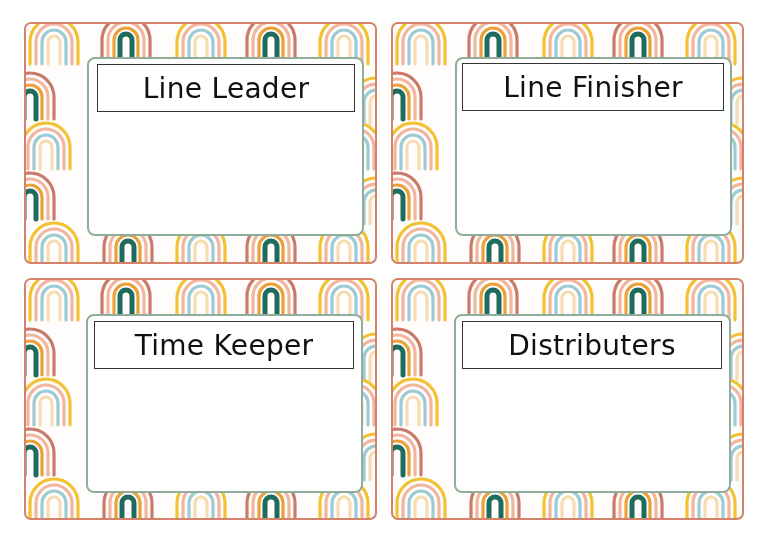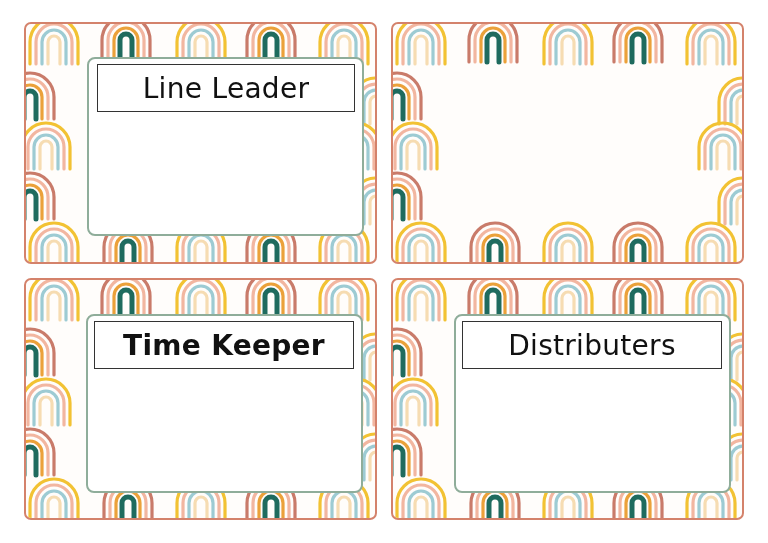--- a/index.html
+++ b/index.html
@@ -185,20 +185,25 @@
       <path d="M 169 245 L 169 223 A 6 6 0 0 1 181 223 L 181 245" fill="none" stroke="#f6dcb2" stroke-width="3.2" stroke-linecap="round"></path>
       <path d="M 221 245 L 221 223 A 24 24 0 0 1 269 223 L 269 245" fill="none" stroke="#c97b6a" stroke-width="3.2" stroke-linecap="round"></path>
       <path d="M 227 245 L 227 223 A 18 18 0 0 1 263 223 L 263 245" fill="none" stroke="#f2b6a0" stroke-width="3.2" stroke-linecap="round"></path>
       <path d="M 233 245 L 233 223 A 12 12 0 0 1 257 223 L 257 245" fill="none" stroke="#eba13a" stroke-width="3.2" stroke-linecap="round"></path>
       <path d="M 239 245 L 239 223 A 6 6 0 0 1 251 223 L 251 245" fill="none" stroke="#1f6b5e" stroke-width="5" stroke-linecap="round"></path>
       <path d="M 294 245 L 294 223 A 24 24 0 0 1 342 223 L 342 245" fill="none" stroke="#f2c233" stroke-width="3.2" stroke-linecap="round"></path>
       <path d="M 300 245 L 300 223 A 18 18 0 0 1 336 223 L 336 245" fill="none" stroke="#f2b6a0" stroke-width="3.2" stroke-linecap="round"></path>
       <path d="M 306 245 L 306 223 A 12 12 0 0 1 330 223 L 330 245" fill="none" stroke="#9dcbd3" stroke-width="3.2" stroke-linecap="round"></path>
       <path d="M 312 245 L 312 223 A 6 6 0 0 1 324 223 L 324 245" fill="none" stroke="#f6dcb2" stroke-width="3.2" stroke-linecap="round"></path>
     </svg>
+  <div class="panel" style="left:41px; top:33px;">
+    <div class="title-box" style="left:5px; top:4px; width:262px;">
+      <span class="title-text">Line Finisher</span>
+    </div>
+  </div>
 </div>
 
 <div class="card" style="left:24px; top:278px;">
   <svg class="pattern" width="353" height="242" viewBox="0 0 353 242">
       <path d="M 4 40 L 4 18 A 24 24 0 0 1 52 18 L 52 40" fill="none" stroke="#f2c233" stroke-width="3.2" stroke-linecap="round"></path>
       <path d="M 10 40 L 10 18 A 18 18 0 0 1 46 18 L 46 40" fill="none" stroke="#f2b6a0" stroke-width="3.2" stroke-linecap="round"></path>
       <path d="M 16 40 L 16 18 A 12 12 0 0 1 40 18 L 40 40" fill="none" stroke="#9dcbd3" stroke-width="3.2" stroke-linecap="round"></path>
       <path d="M 22 40 L 22 18 A 6 6 0 0 1 34 18 L 34 40" fill="none" stroke="#f6dcb2" stroke-width="3.2" stroke-linecap="round"></path>
       <path d="M 76 38 L 76 16 A 24 24 0 0 1 124 16 L 124 38" fill="none" stroke="#c97b6a" stroke-width="3.2" stroke-linecap="round"></path>
       <path d="M 82 38 L 82 16 A 18 18 0 0 1 118 16 L 118 38" fill="none" stroke="#f2b6a0" stroke-width="3.2" stroke-linecap="round"></path>
@@ -255,21 +260,21 @@
       <path d="M 221 245 L 221 223 A 24 24 0 0 1 269 223 L 269 245" fill="none" stroke="#c97b6a" stroke-width="3.2" stroke-linecap="round"></path>
       <path d="M 227 245 L 227 223 A 18 18 0 0 1 263 223 L 263 245" fill="none" stroke="#f2b6a0" stroke-width="3.2" stroke-linecap="round"></path>
       <path d="M 233 245 L 233 223 A 12 12 0 0 1 257 223 L 257 245" fill="none" stroke="#eba13a" stroke-width="3.2" stroke-linecap="round"></path>
       <path d="M 239 245 L 239 223 A 6 6 0 0 1 251 223 L 251 245" fill="none" stroke="#1f6b5e" stroke-width="5" stroke-linecap="round"></path>
       <path d="M 294 245 L 294 223 A 24 24 0 0 1 342 223 L 342 245" fill="none" stroke="#f2c233" stroke-width="3.2" stroke-linecap="round"></path>
       <path d="M 300 245 L 300 223 A 18 18 0 0 1 336 223 L 336 245" fill="none" stroke="#f2b6a0" stroke-width="3.2" stroke-linecap="round"></path>
       <path d="M 306 245 L 306 223 A 12 12 0 0 1 330 223 L 330 245" fill="none" stroke="#9dcbd3" stroke-width="3.2" stroke-linecap="round"></path>
       <path d="M 312 245 L 312 223 A 6 6 0 0 1 324 223 L 324 245" fill="none" stroke="#f6dcb2" stroke-width="3.2" stroke-linecap="round"></path>
     </svg>
   <div class="panel" style="left:39px; top:34px;">
-    <div class="title-box" style="left:6px; top:5px; width:260px;font-weight:bold;">
+    <div class="title-box" style="left:6px; top:5px; width:260px;">
       <span class="title-text">Time Keeper</span>
     </div>
   </div>
 </div>
 
 <div class="card" style="left:391px; top:278px;">
   <svg class="pattern" width="353" height="242" viewBox="0 0 353 242">
       <path d="M 4 40 L 4 18 A 24 24 0 0 1 52 18 L 52 40" fill="none" stroke="#f2c233" stroke-width="3.2" stroke-linecap="round"></path>
       <path d="M 10 40 L 10 18 A 18 18 0 0 1 46 18 L 46 40" fill="none" stroke="#f2b6a0" stroke-width="3.2" stroke-linecap="round"></path>
       <path d="M 16 40 L 16 18 A 12 12 0 0 1 40 18 L 40 40" fill="none" stroke="#9dcbd3" stroke-width="3.2" stroke-linecap="round"></path>

